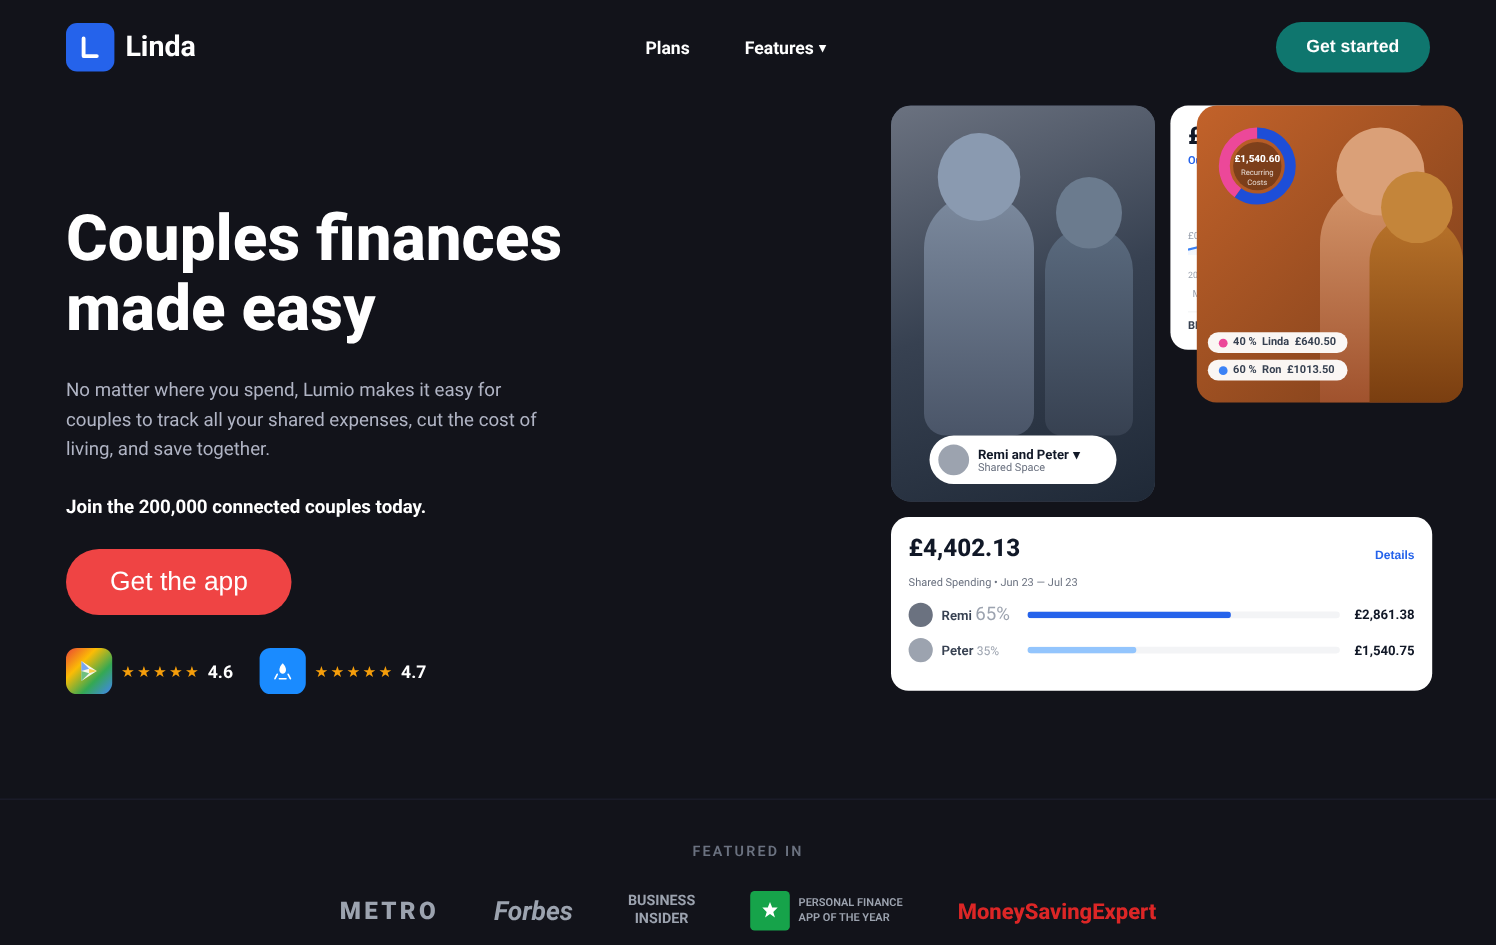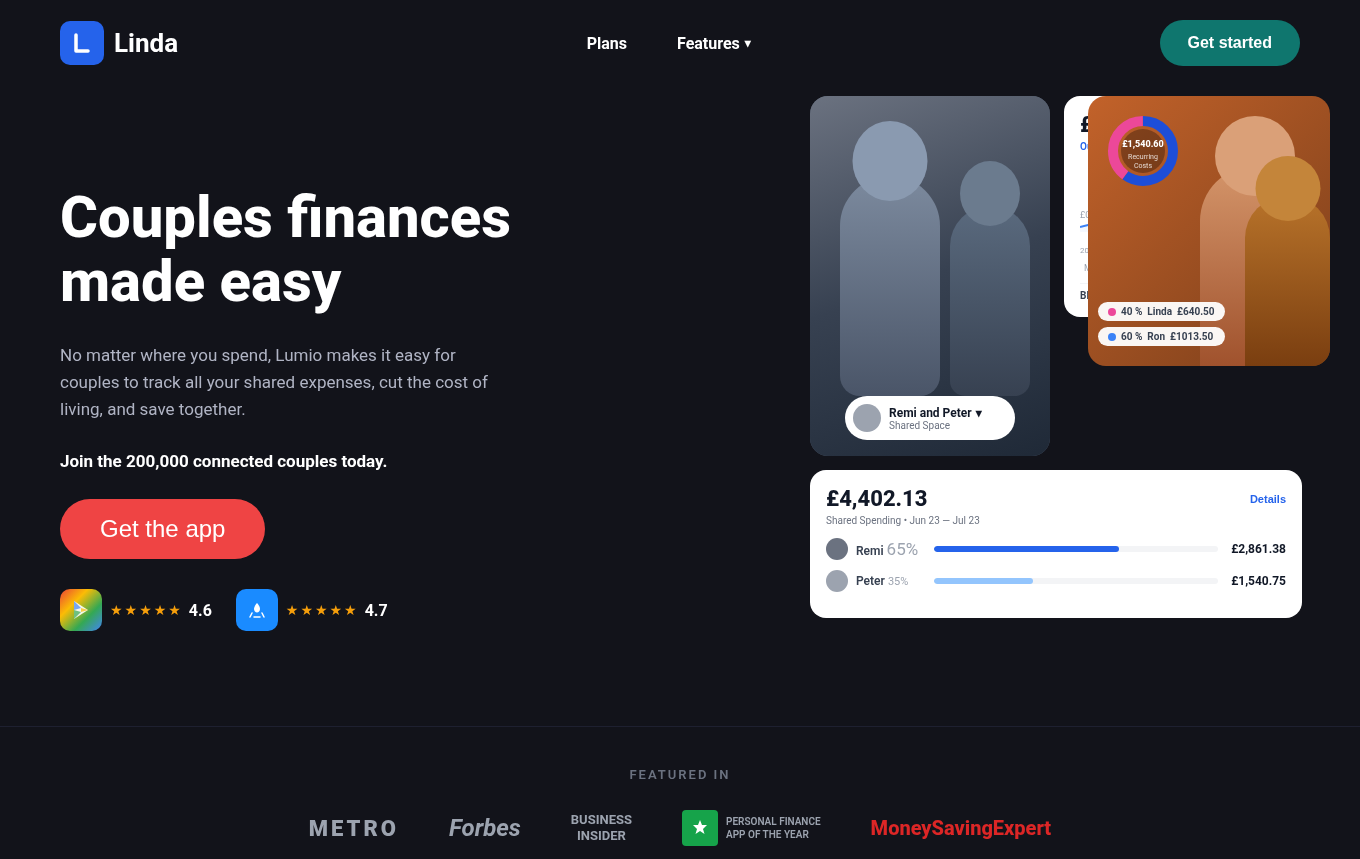--- a/index.html
+++ b/index.html
@@ -291,22 +291,22 @@
       grid-column: 1 / 3;
       background: #ffffff;
       border-radius: 16px;
       padding: 16px;
       width: 492px;
       margin-top: 0;
     }
     .spending-header {
       display: flex;
       justify-content: space-between;
-      align-items: center;
-      margin-bottom: 4px;
+      align-items: flex-end;
+      margin-bottom: 14px;
     }
     .spending-amount {
       font-size: 22px;
       font-weight: 800;
       color: #111827;
     }
     .details-btn {
       font-size: 11px;
       color: #2563eb;
       background: none;

